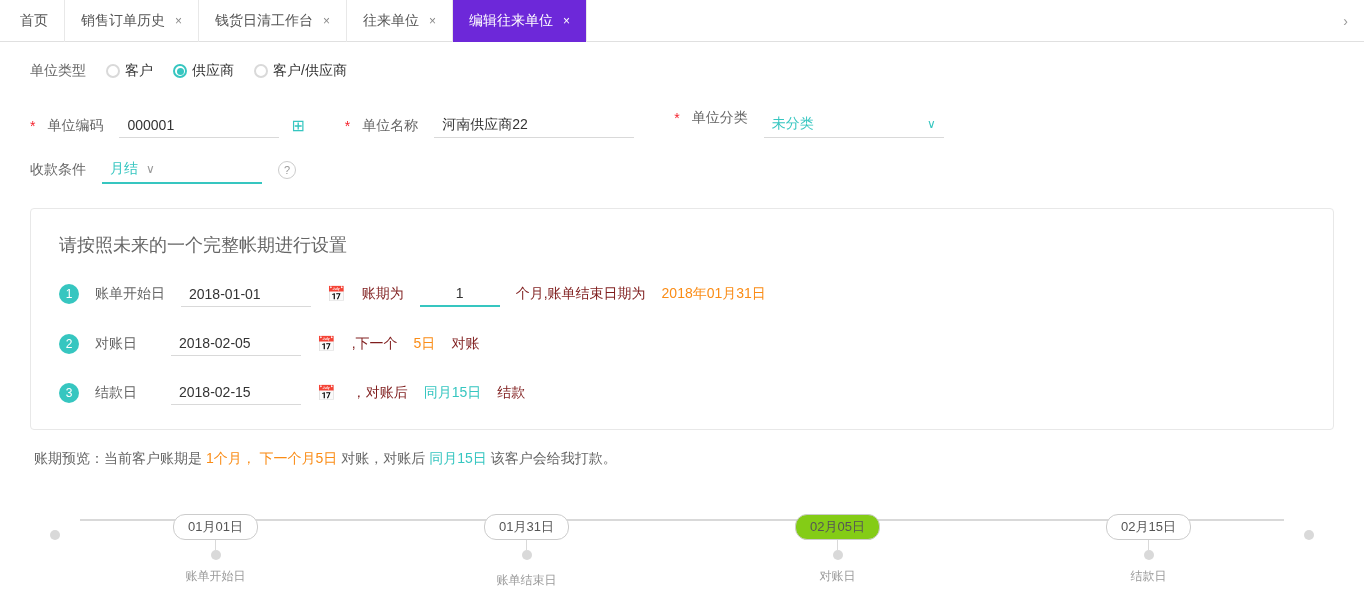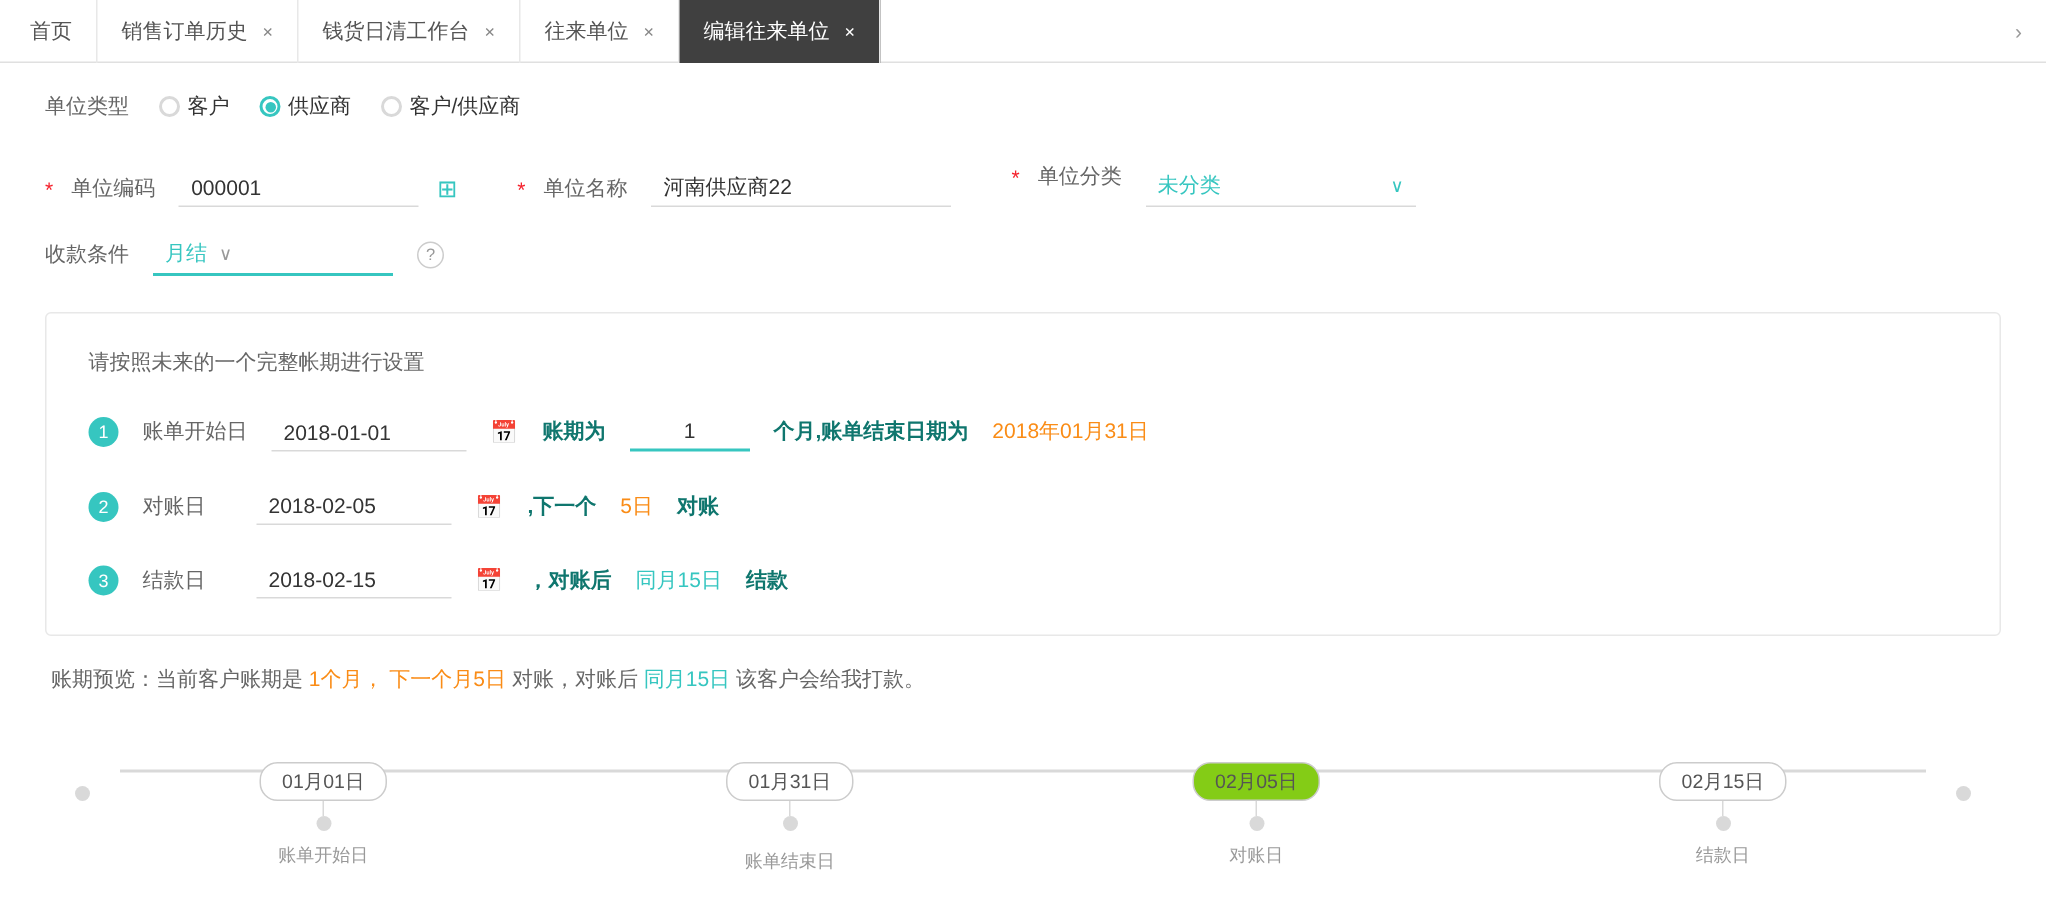--- a/index.html
+++ b/index.html
@@ -21,21 +21,21 @@
       height: 42px;
       cursor: pointer;
       font-size: 14px;
       color: #555;
       border-right: 1px solid #e8e8e8;
       white-space: nowrap;
       gap: 6px;
     }
     .tab:first-child { padding-left: 12px; }
     .tab.active {
-      background: #404040;
+      background: #6d28d9;
       color: #fff;
     }
     .tab .close-btn {
       font-size: 12px;
       color: inherit;
       opacity: 0.7;
       cursor: pointer;
       margin-left: 4px;
     }
     .tab.active .close-btn { color: #fff; opacity: 1; }
@@ -173,21 +173,21 @@
 
     
     .period-box {
       border: 1px solid #e8e8e8;
       border-radius: 4px;
       padding: 24px 28px;
       margin-bottom: 20px;
     }
 
     .period-title {
-      font-size: 14px;
+      font-size: 18px;
       color: #666;
       margin-bottom: 24px;
     }
 
     .period-row {
       display: flex;
       align-items: center;
       margin-bottom: 24px;
       gap: 16px;
     }
@@ -223,22 +223,21 @@
       width: 130px;
     }
 
     .cal-icon {
       color: #36c6c0;
       cursor: pointer;
       font-size: 15px;
     }
 
     .period-text {
-      color: #0f766e;
-      font-weight: bold;
+      color: #7f1d1d;
     }
 
     .month-input {
       border: none;
       border-bottom: 2px solid #36c6c0;
       padding: 4px 8px;
       font-size: 14px;
       color: #333;
       outline: none;
       background: transparent;

